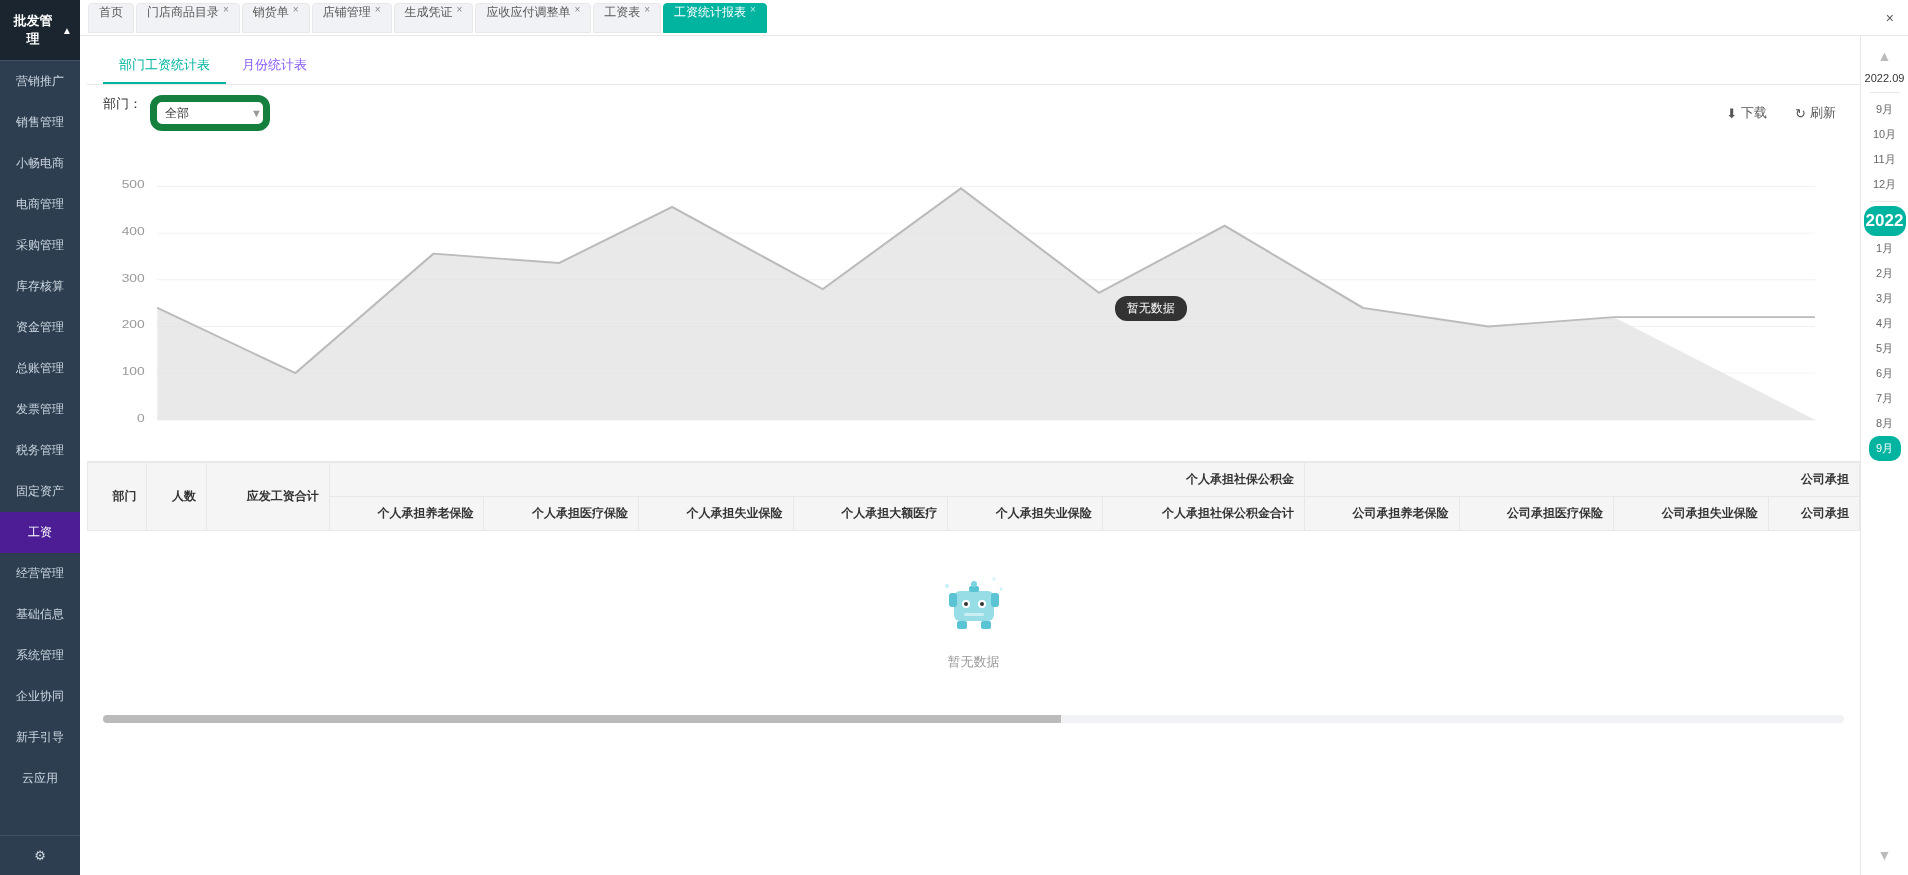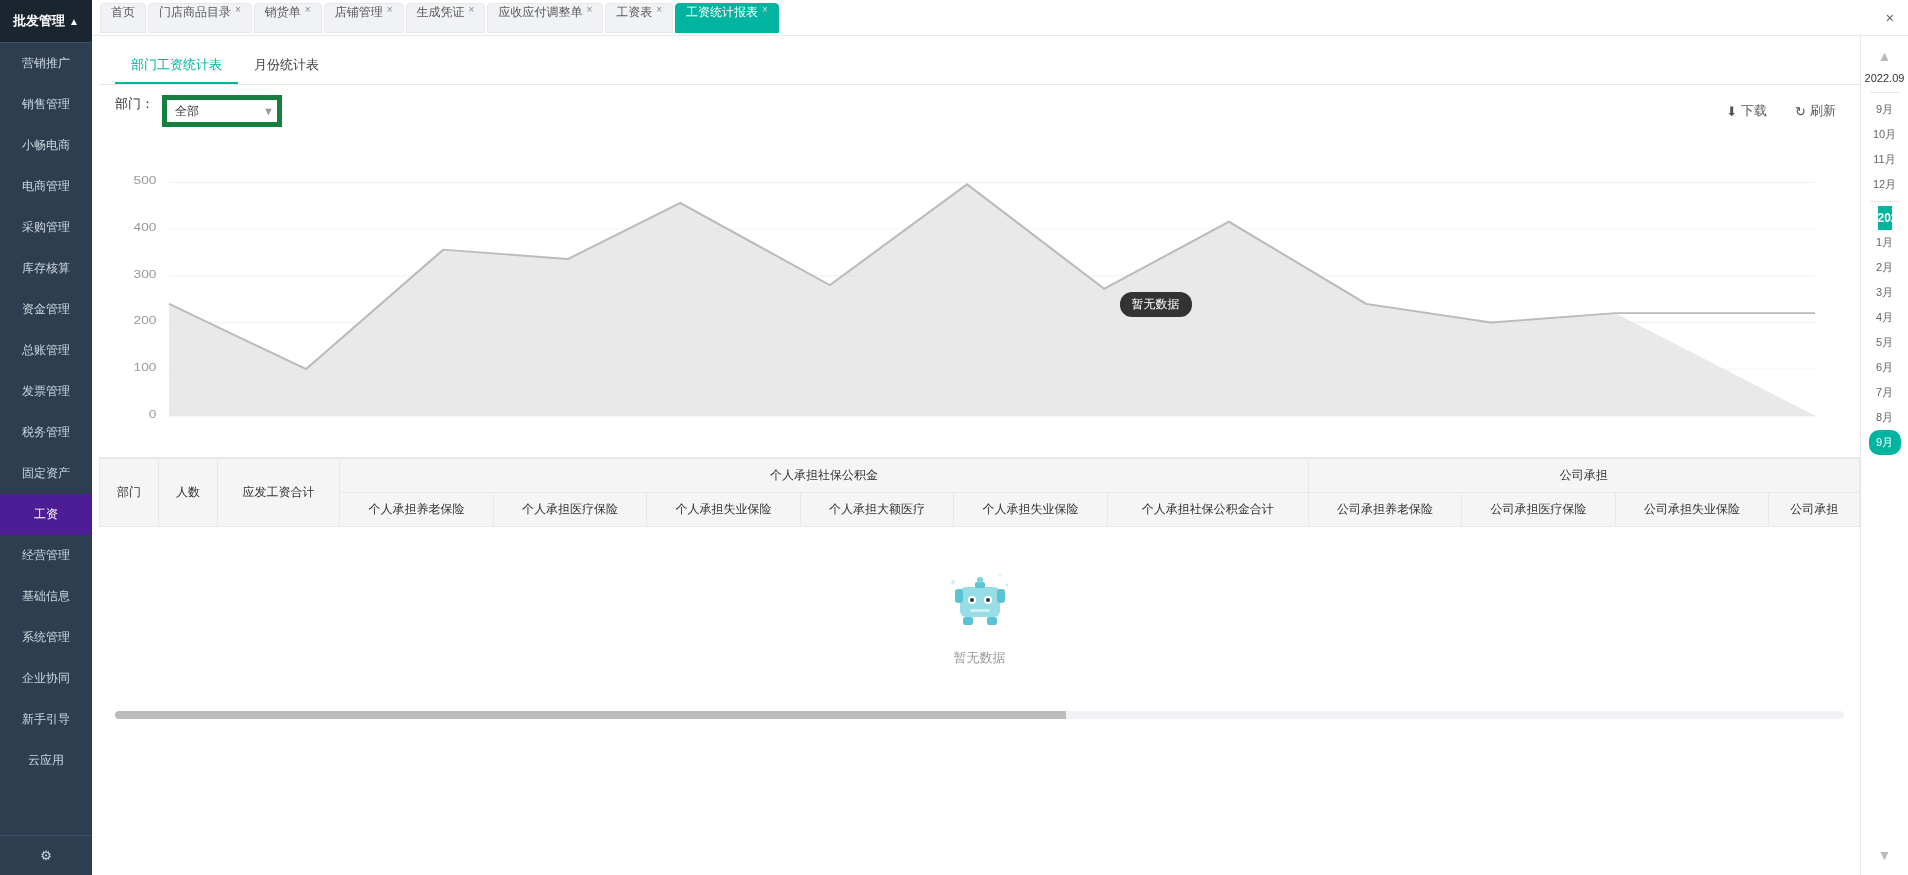--- a/index.html
+++ b/index.html
@@ -1,20 +1,20 @@
 <!DOCTYPE html>
 <html><head>
   <meta charset="utf-8">
   <style>
     * { box-sizing: border-box; margin: 0; padding: 0; }
     body { font-family: "Microsoft YaHei", "PingFang SC", sans-serif; font-size: 13px; display: flex; height: 875px; overflow: hidden; background: #f0f2f5; }
 
     
     .sidebar {
-      width: 92px;
+      width: 80px;
       background: #2c3e50;
       display: flex;
       flex-direction: column;
       height: 100%;
       flex-shrink: 0;
     }
     .sidebar-header {
       background: #1a252f;
       color: #fff;
       padding: 12px 8px;
@@ -118,40 +118,40 @@
       align-items: center;
       padding: 12px 16px 0;
       border-bottom: 1px solid #e8e8e8;
       gap: 0;
       flex-shrink: 0;
     }
     .sub-tab {
       padding: 8px 16px;
       cursor: pointer;
       font-size: 13px;
-      color: #404040;
+      color: #8b5cf6;
       border-bottom: 2px solid transparent;
     }
     .sub-tab.active { color: #00b4a0; border-bottom: 2px solid #00b4a0; font-weight: 500; }
 
     
     .toolbar {
       display: flex;
       align-items: center;
       padding: 10px 16px;
       gap: 8px;
       flex-shrink: 0;
       justify-content: space-between;
     }
     .toolbar-left { display: flex; align-items: flex-start; gap: 8px; }
     .toolbar-right { display: flex; align-items: center; gap: 12px; }
     .toolbar-label { font-size: 13px; color: #333; }
     .dept-select {
-      border: 5px solid #15803d;
-      border-radius: 0;
+      border: 7px solid #15803d;
+      border-radius: 12px;
       padding: 4px 28px 4px 8px;
       font-size: 12px;
       color: #333;
       background: #fff;
       cursor: pointer;
       min-width: 120px;
       appearance: none;
       position: relative;
     }
     .select-wrapper {
@@ -204,22 +204,22 @@
     }
     .data-table {
       width: 100%;
       border-collapse: collapse;
       font-size: 12px;
     }
     .data-table th {
       background: #f5f5f5;
       border: 1px solid #e8e8e8;
       padding: 8px 10px;
-      text-align: center;
-      font-weight: 400;
+      text-align: right;
+      font-weight: 700;
       color: #333;
       white-space: nowrap;
     }
     .group-header {
       background: #fafafa;
     }
 
     
     .empty-state {
       display: flex;
@@ -486,21 +486,21 @@
 
     <div class="timeline-panel">
       <span class="timeline-chevron">▲</span>
       <span class="timeline-year">2022.09</span>
       <div class="timeline-divider"></div>
       <div class="timeline-month">9月</div>
       <div class="timeline-month">10月</div>
       <div class="timeline-month">11月</div>
       <div class="timeline-month">12月</div>
       <div class="timeline-divider"></div>
-      <div class="timeline-month" style="font-weight:600;color:#00b4a0;font-size:12px;background:#00b4a0;color:#fff;border-radius:0;width:14px;text-align:center;">2022</div>
+      <div class="timeline-month" style="font-weight:600;color:#00b4a0;font-size:17px;background:#00b4a0;color:#fff;border-radius:12px;width:42px;text-align:center;">2022</div>
       <div class="timeline-month">1月</div>
       <div class="timeline-month">2月</div>
       <div class="timeline-month">3月</div>
       <div class="timeline-month">4月</div>
       <div class="timeline-month">5月</div>
       <div class="timeline-month">6月</div>
       <div class="timeline-month">7月</div>
       <div class="timeline-month">8月</div>
       <div class="timeline-month active">9月</div>
       <span class="timeline-chevron" style="margin-top:auto;">▼</span>

